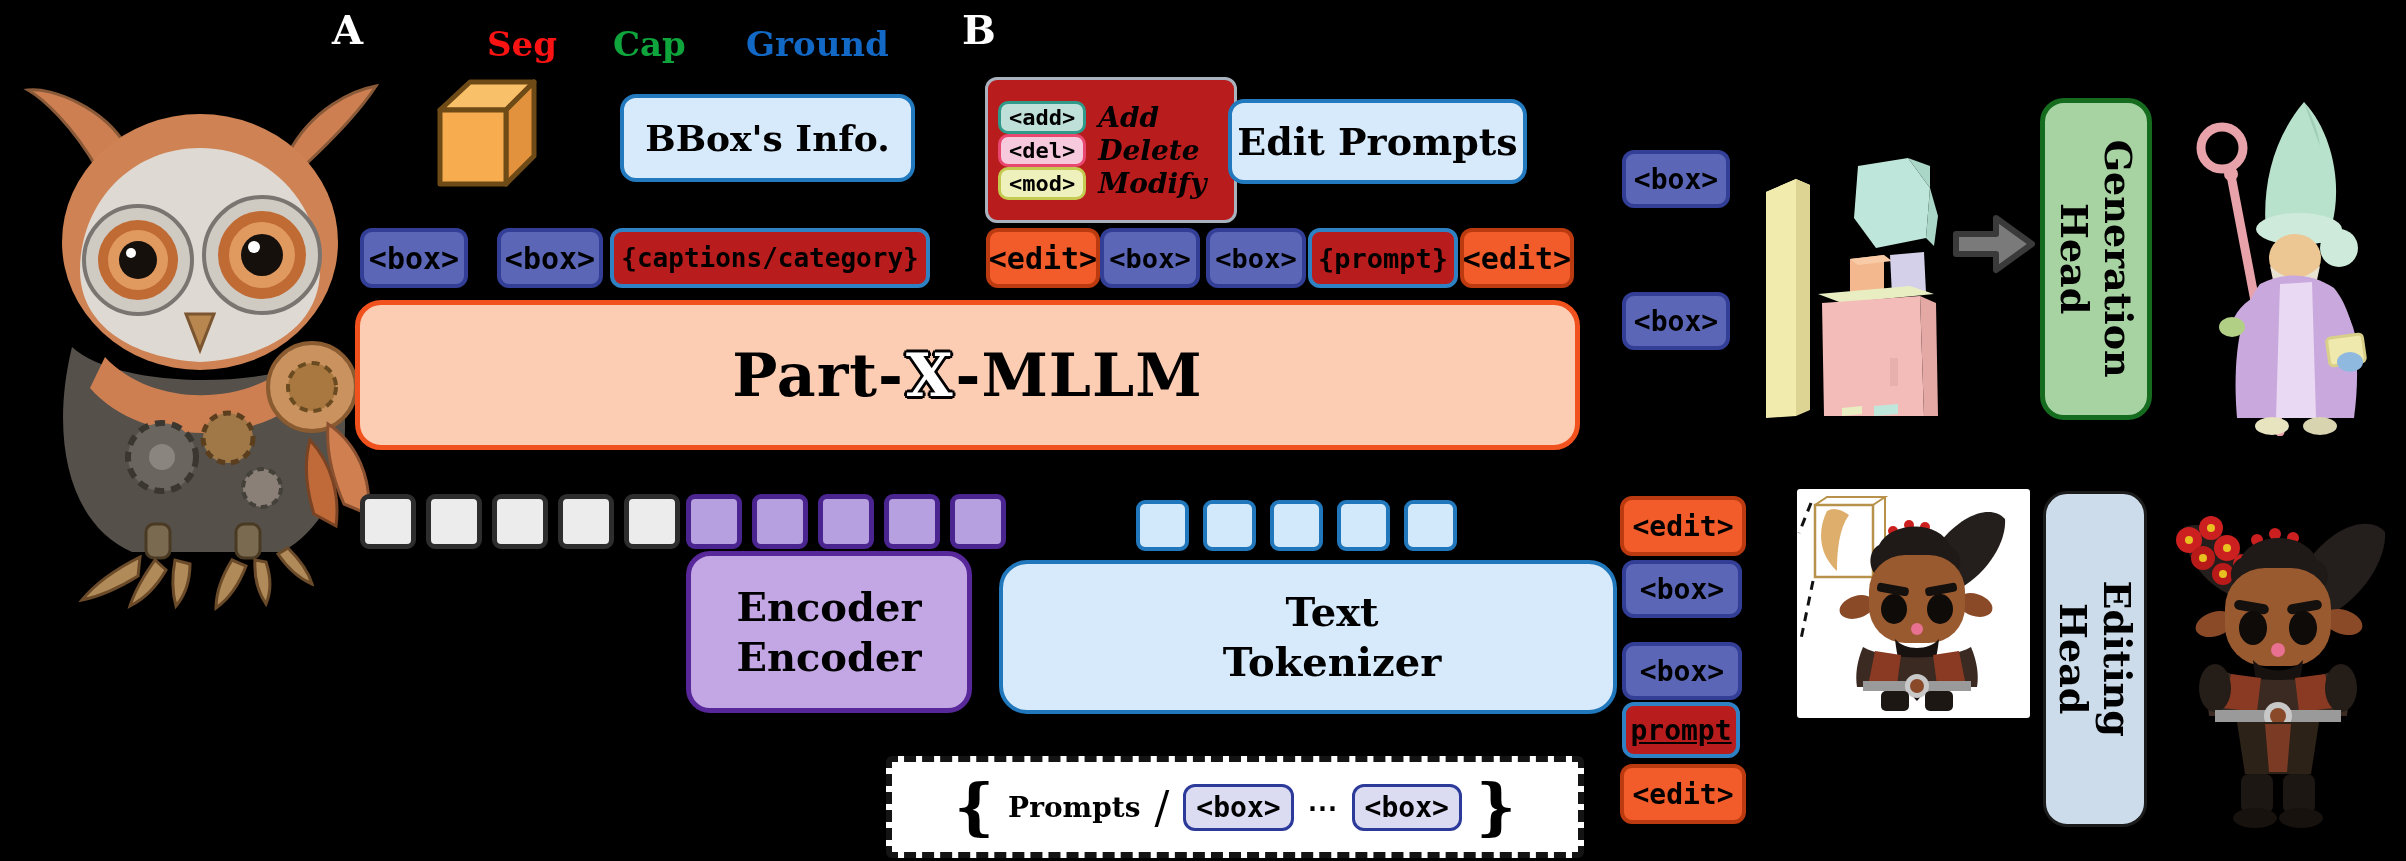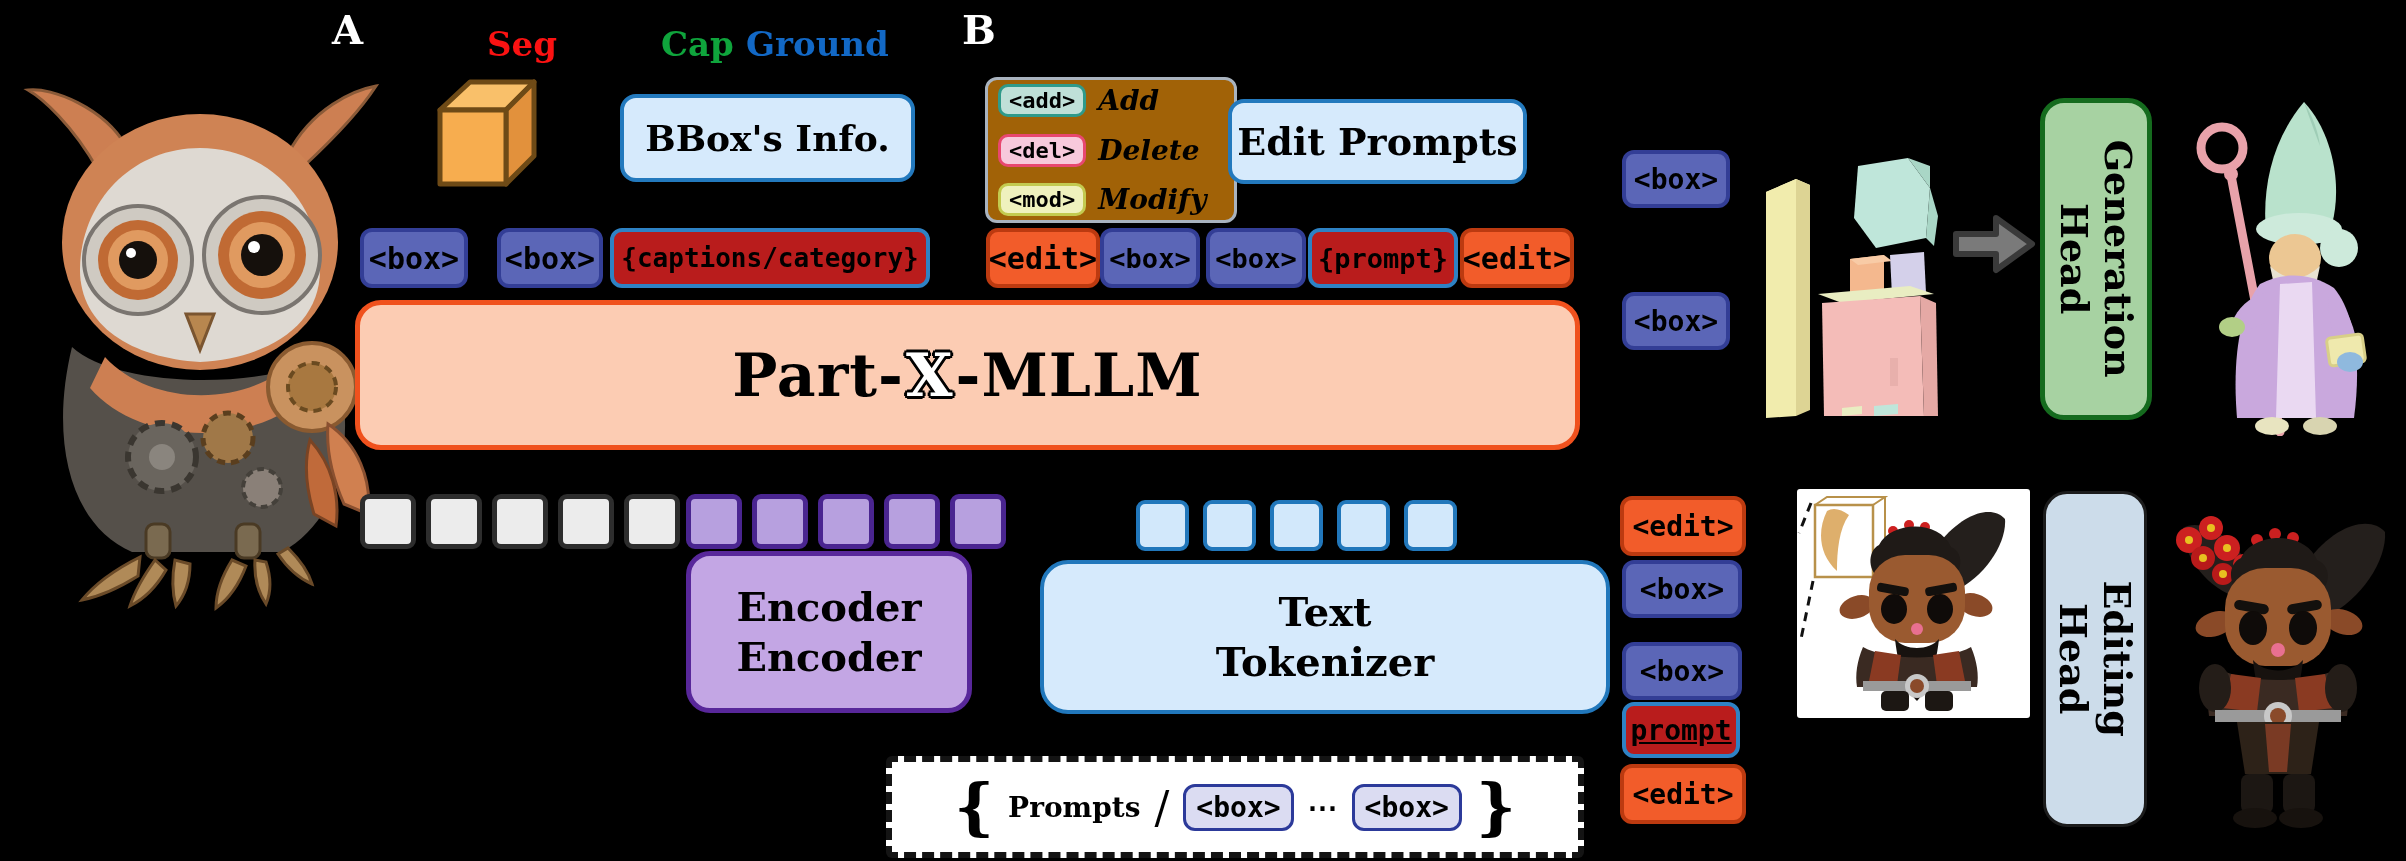--- a/index.html
+++ b/index.html
@@ -2,21 +2,21 @@
 <html><head>
 <meta charset="utf-8">
 <style>
   html,body{margin:0;padding:0;background:#000;}
   #figure{position:relative;width:2406px;height:861px;background:#000;overflow:hidden;
           font-family:"DejaVu Serif",serif;}
   .abs{position:absolute;}
   .white-label{color:#fff;font-weight:bold;font-size:40px;font-family:"DejaVu Serif",serif;}
   .task-label{font-weight:bold;font-size:34px;font-family:"DejaVu Serif",serif;}
   .task-seg{color:#fb1212;}
-  .task-cap{color:#0fa43c;margin-left:48px;}
+  .task-cap{color:#0fa43c;}
   .task-ground{color:#1268c5;}
   .panel-box{background:#d6eafc;border:4px solid #2379bd;border-radius:16px;
              display:flex;align-items:center;justify-content:center;
              font-weight:bold;color:#000;font-family:"DejaVu Serif",serif;}
   .tok{display:flex;align-items:center;justify-content:center;
        font-family:"DejaVu Sans Mono",monospace;font-weight:bold;color:#000;
        border-radius:12px;font-size:30px;}
   .tok-purple{background:#5b66b7;border:4px solid #333e96;}
   .tok-orange{background:#f25c2a;border:4px solid #bc3a10;}
   .tok-blue{background:#b91c1c;border:4px solid #2e82c4;}
@@ -28,22 +28,22 @@
                    2px 2px #000,-2px -2px #000,2px -2px #000,-2px 2px #000;}
   .sqrow{display:flex;gap:10px;}
   .sq{width:46px;height:45px;border-radius:9px;}
   .sq-gray{background:#ececec;border:5px solid #2d2d2d;}
   .sq-purple{background:#b7a0df;border:5px solid #4a2590;}
   .sq-blue{background:#d2e8fb;border:4px solid #2177bb;width:45px;height:43px;}
   .enc-box{display:flex;flex-direction:column;align-items:center;justify-content:center;
            font-weight:bold;color:#000;font-family:"DejaVu Serif",serif;line-height:1.25;}
   .semantic{background:#c3a6e4;border:5px solid #58279a;border-radius:24px;font-size:40px;}
   .tokenizer{background:#d6eafc;border:4px solid #2177bb;border-radius:28px;font-size:40px;}
-  .legend{background:#a16207;border:3px solid #a9b3bf;border-radius:12px;
-          display:flex;flex-direction:column;justify-content:space-between;padding:4px 10px;}
+  .legend{background:#b91c1c;border:3px solid #a9b3bf;border-radius:12px;
+          display:flex;flex-direction:column;justify-content:center;padding:4px 10px;}
   .legend-row{display:flex;align-items:center;gap:12px;}
   .legend-tag{font-family:"DejaVu Sans Mono",monospace;font-weight:bold;font-size:22px;
               border-radius:10px;padding:1px 8px;color:#000;}
   .tag-add{background:#bfe0d8;border:3px solid #2f9a8a;}
   .tag-del{background:#f7c9dc;border:3px solid #e8476f;}
   .tag-mod{background:#eff1bd;border:3px solid #c3ca4f;}
   .legend-name{font-weight:bold;font-style:italic;font-size:28px;color:#000;}
   .promptbar{background:#fff;border:6px dashed #141414;border-radius:6px;
              display:flex;align-items:center;justify-content:center;gap:14px;color:#000;}
   .pb-brace{font-size:62px;font-weight:bold;line-height:1;}
@@ -179,21 +179,21 @@
     <div class="sq sq-blue"></div>
     <div class="sq sq-blue"></div>
     <div class="sq sq-blue"></div>
   </div>
 
   <div class="abs enc-box semantic" style="left:686px;top:551px;width:276px;height:152px;">
     <div>Encoder</div>
     <div>Encoder</div>
   </div>
 
-  <div class="abs enc-box tokenizer" style="left:1040px;top:560px;width:562px;height:146px;">
+  <div class="abs enc-box tokenizer" style="left:999px;top:560px;width:562px;height:146px;padding-left:48px;">
     <div>Text</div>
     <div>Tokenizer</div>
   </div>
 
   <div class="abs promptbar" style="left:886px;top:756px;width:686px;height:90px;">
     <span class="pb-brace">{</span>
     <span class="pb-text">Prompts</span>
     <span class="pb-slash">/</span>
     <span class="pb-tok">&lt;box&gt;</span>
     <span class="pb-dots">⋯</span>

